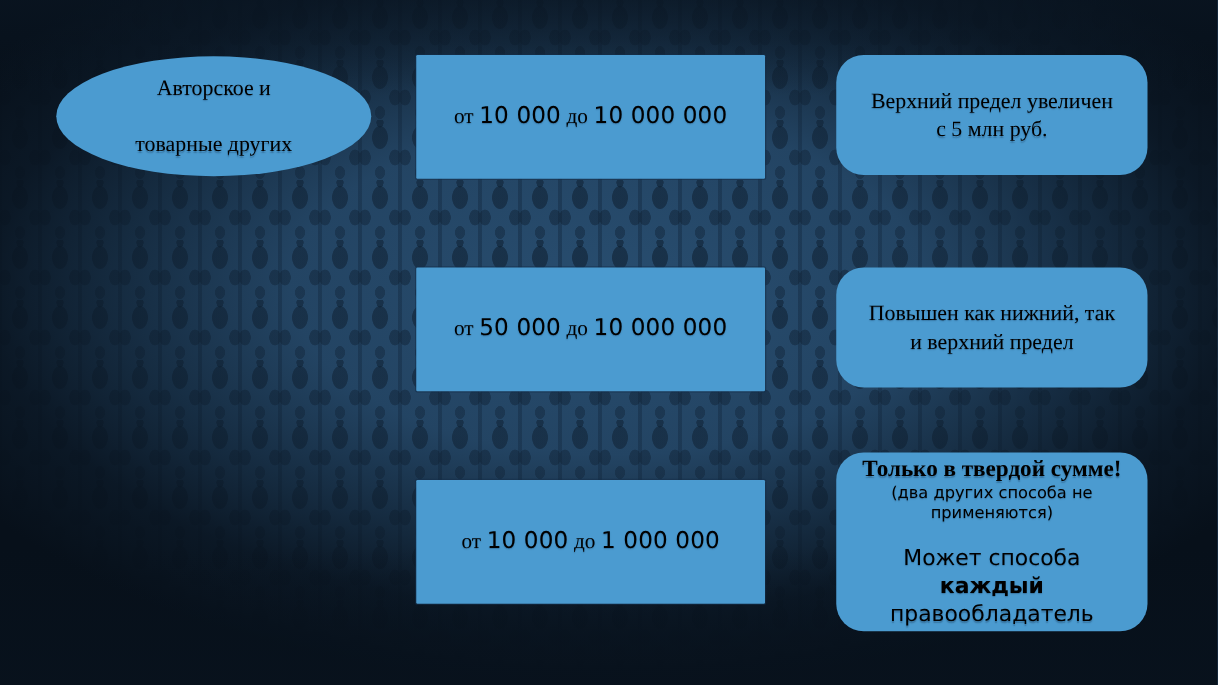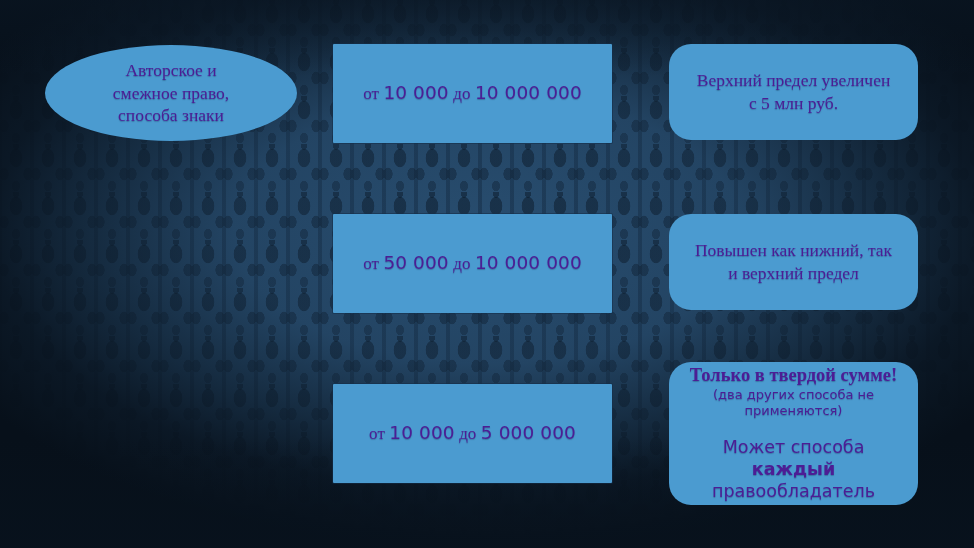--- a/index.html
+++ b/index.html
@@ -37,21 +37,21 @@
   }
   .bg-topfade{
     position:absolute;inset:0;
     background:linear-gradient(180deg, rgba(10,22,35,.55) 0%, rgba(10,22,35,0) 14%,
                rgba(10,22,35,0) 80%, rgba(8,18,29,.80) 100%);
   }
   
   .shape{
     position:absolute;
     background:#4b9bd0;
-    color:#4c1d95;
+    color:#000000;
     display:flex;align-items:center;justify-content:center;
     text-align:center;
     box-sizing:border-box;
     text-shadow:0 1px 1px rgba(20,50,80,.35);
   }
   .ellipse{
     border-radius:50%;
     font-size:17.5px;line-height:1.28;
     padding:6px 26px;
   }
@@ -81,22 +81,22 @@
 
 <div id="slide">
 
   <div class="bg-damask"></div>
   <div class="bg-vignette"></div>
   <div class="bg-topfade"></div>
 
   <div class="shape ellipse" style="left:45px;top:45px;width:252px;height:96px;">
     <span>
       <span>Авторское и</span><br>
-      <span>смежное право,</span><br>
-      <span>способа знаки</span>
+      <br>
+      <span>товарные других</span>
     </span>
   </div>
 
   <div class="shape rect" style="left:333px;top:44px;width:279px;height:99px;">
     <span class="amount">
       <span class="w">от</span>
       <span class="n">10 000</span>
       <span class="w">до</span>
       <span class="n">10 000 000</span>
     </span>
@@ -125,21 +125,21 @@
       <span>и верхний предел</span>
     </span>
   </div>
 
 
   <div class="shape rect" style="left:333px;top:384px;width:279px;height:99px;">
     <span class="amount">
       <span class="w">от</span>
       <span class="n">10 000</span>
       <span class="w">до</span>
-      <span class="n">5 000 000</span>
+      <span class="n">1 000 000</span>
     </span>
   </div>
 
   <div class="shape roundrect" style="left:669px;top:362px;width:249px;height:143px;">
     <span class="rich">
       <span class="l1">Только в твердой сумме!</span>
       <span class="l2">(два других способа не</span>
       <span class="l2">применяются)</span>
       <span class="gap"></span>
       <span class="l3"><span>Может способа </span><b>каждый</b></span>

